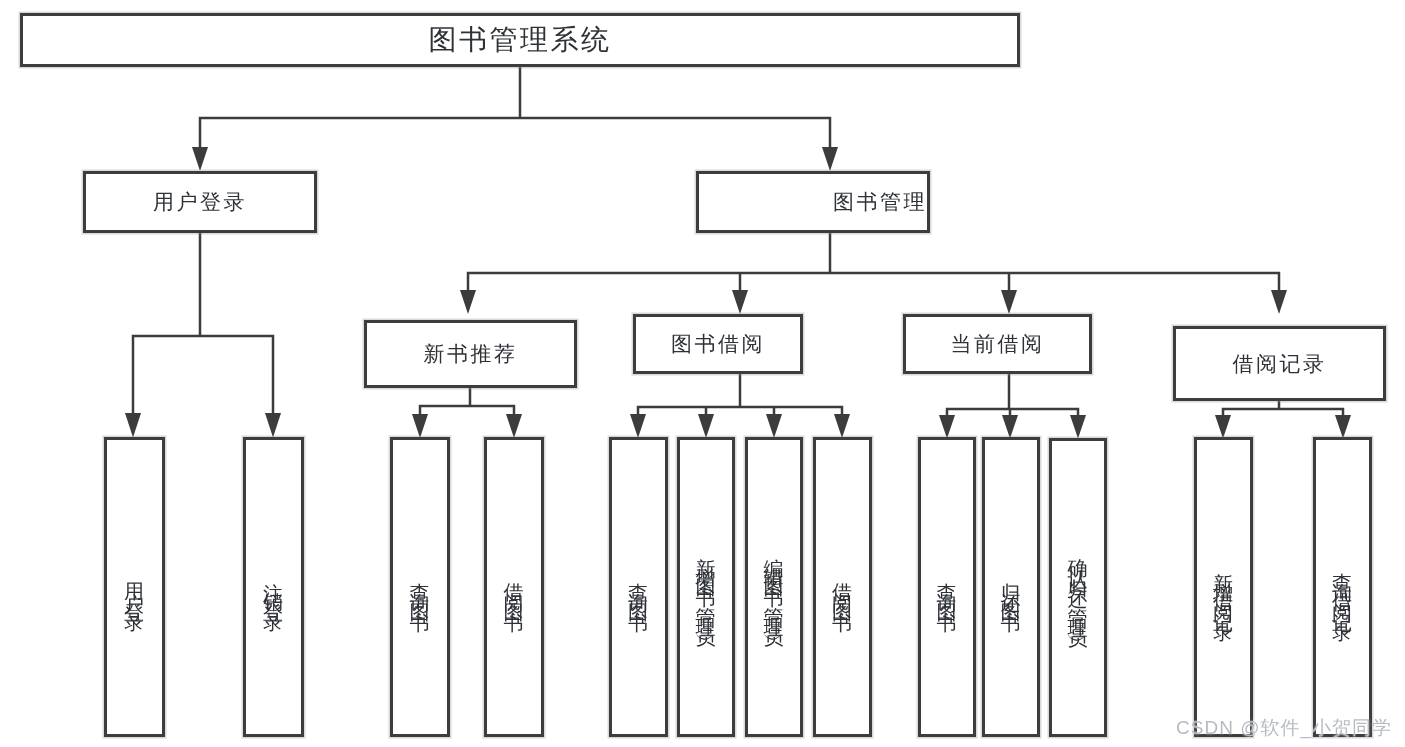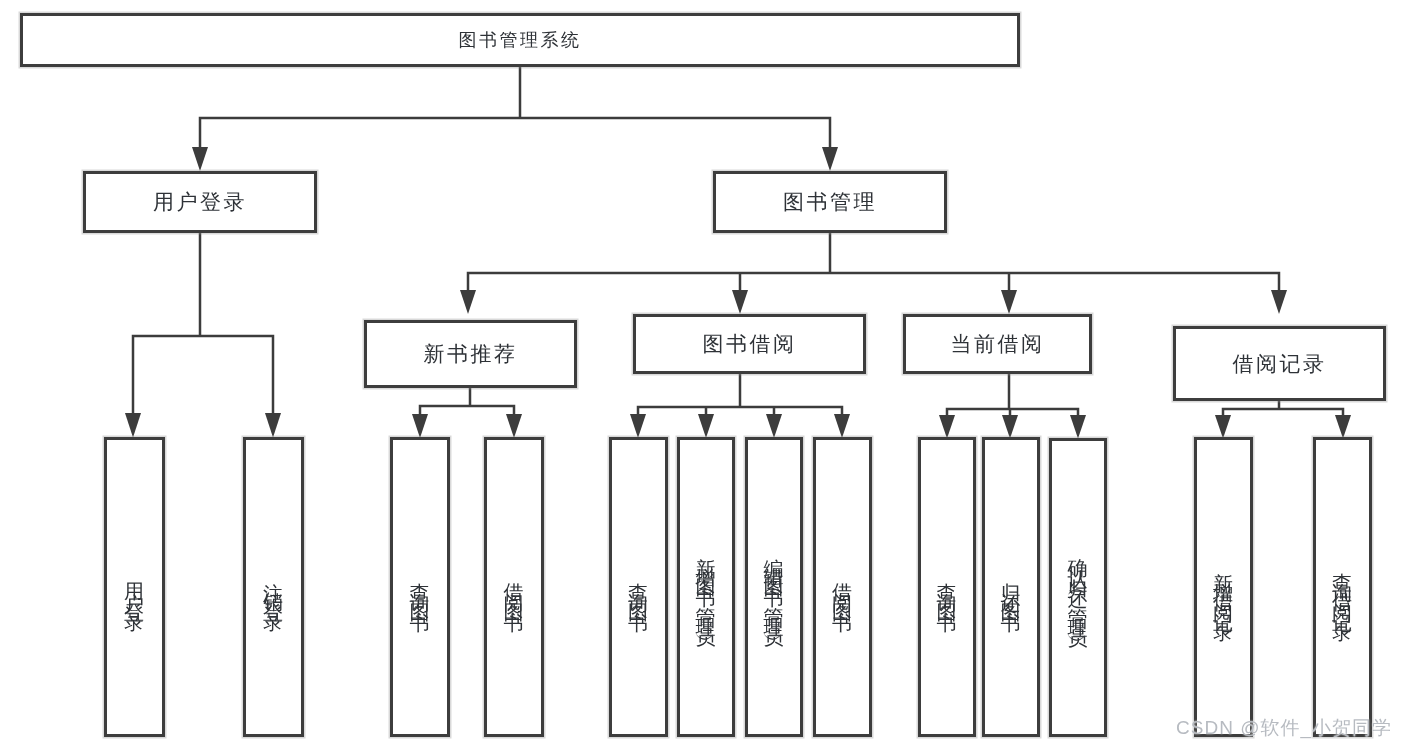--- a/index.html
+++ b/index.html
@@ -32,21 +32,21 @@
     white-space: nowrap;
   }
   .node.v .label {
     writing-mode: vertical-lr;
     text-orientation: mixed;
     font-size: 20px;
     line-height: 1;
     letter-spacing: 10px;
     white-space: nowrap;
   }
-  .node.root .label { font-size: 18px; }
+  .node.root .label { font-size: 28px; }
   .watermark {
     position: absolute;
     right: 13px;
     top: 715px;
     font-size: 19px;
     letter-spacing: 1px;
     color: #b7bbc1;
     text-shadow: 0 0 2px #ffffff;
     z-index: 5;
     white-space: nowrap;
@@ -101,28 +101,28 @@
     </g>
   </svg>
 
   <div class="node h root" style="left:20px; top:13px; width:1000px; height:54px; border-width:3.5px;">
     <span class="label">图书管理系统</span>
   </div>
 
   <div class="node h" style="left:83px; top:171px; width:234px; height:62px;">
     <span class="label">用户登录</span>
   </div>
-  <div class="node h" style="left:713px; top:171px; width:234px; height:62px;">
+  <div class="node h" style="left:696px; top:171px; width:234px; height:62px;justify-content:flex-end;">
     <span class="label">图书管理</span>
   </div>
 
   <div class="node h" style="left:364px; top:320px; width:213px; height:68px;">
     <span class="label">新书推荐</span>
   </div>
-  <div class="node h" style="left:633px; top:314px; width:233px; height:60px;">
+  <div class="node h" style="left:633px; top:314px; width:170px; height:60px;">
     <span class="label">图书借阅</span>
   </div>
   <div class="node h" style="left:903px; top:314px; width:189px; height:60px;">
     <span class="label">当前借阅</span>
   </div>
   <div class="node h" style="left:1173px; top:314px; width:213px; height:75px;margin-top:12px;">
     <span class="label">借阅记录</span>
   </div>
 
   <div class="node v" style="left:104px; top:437px; width:61px; height:300px;">

